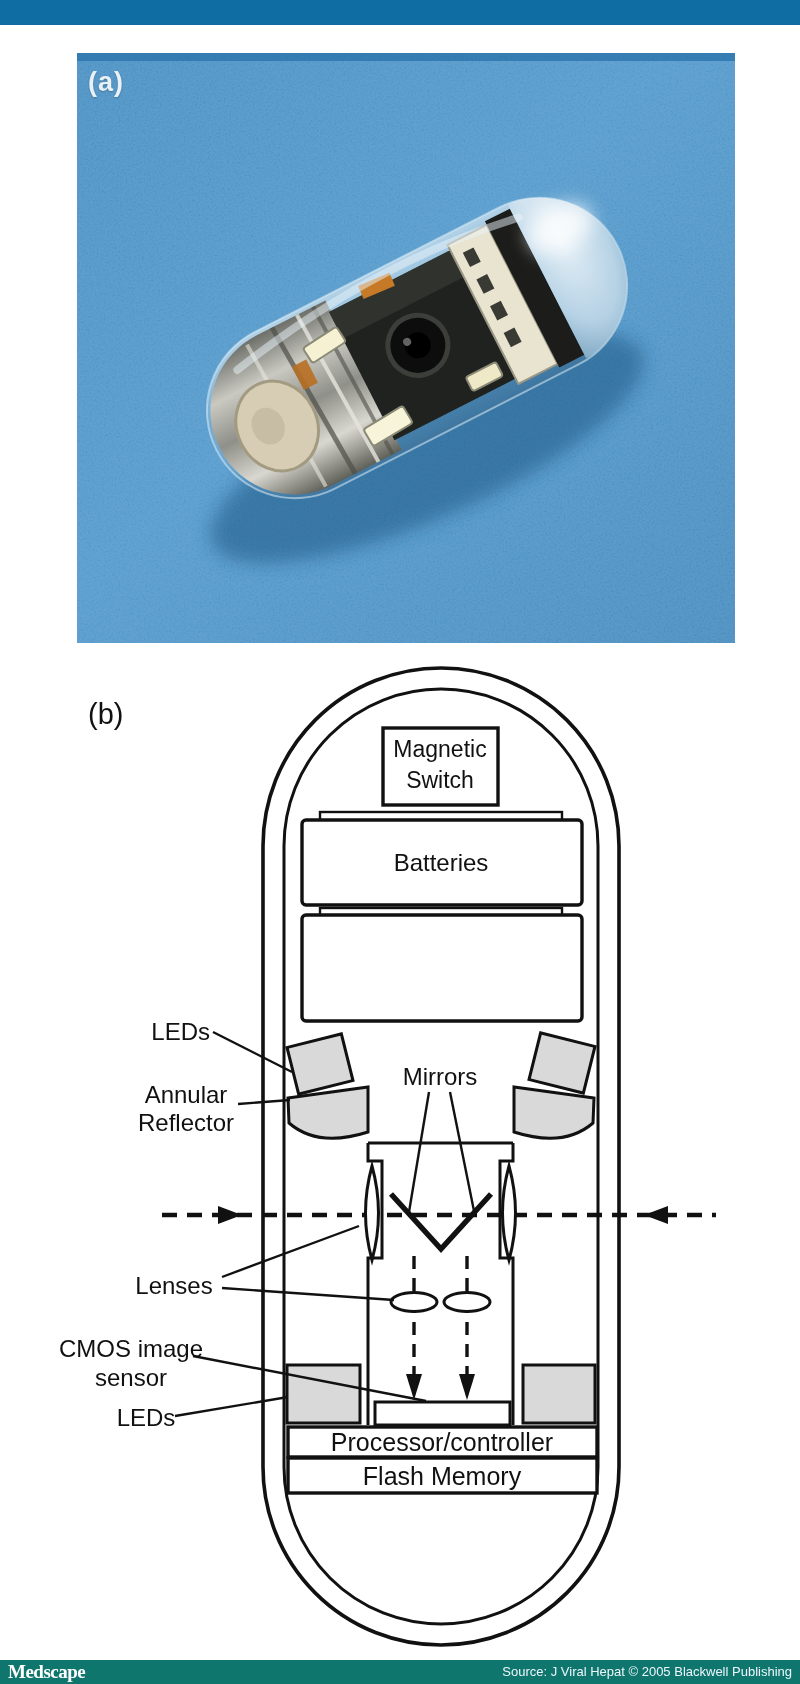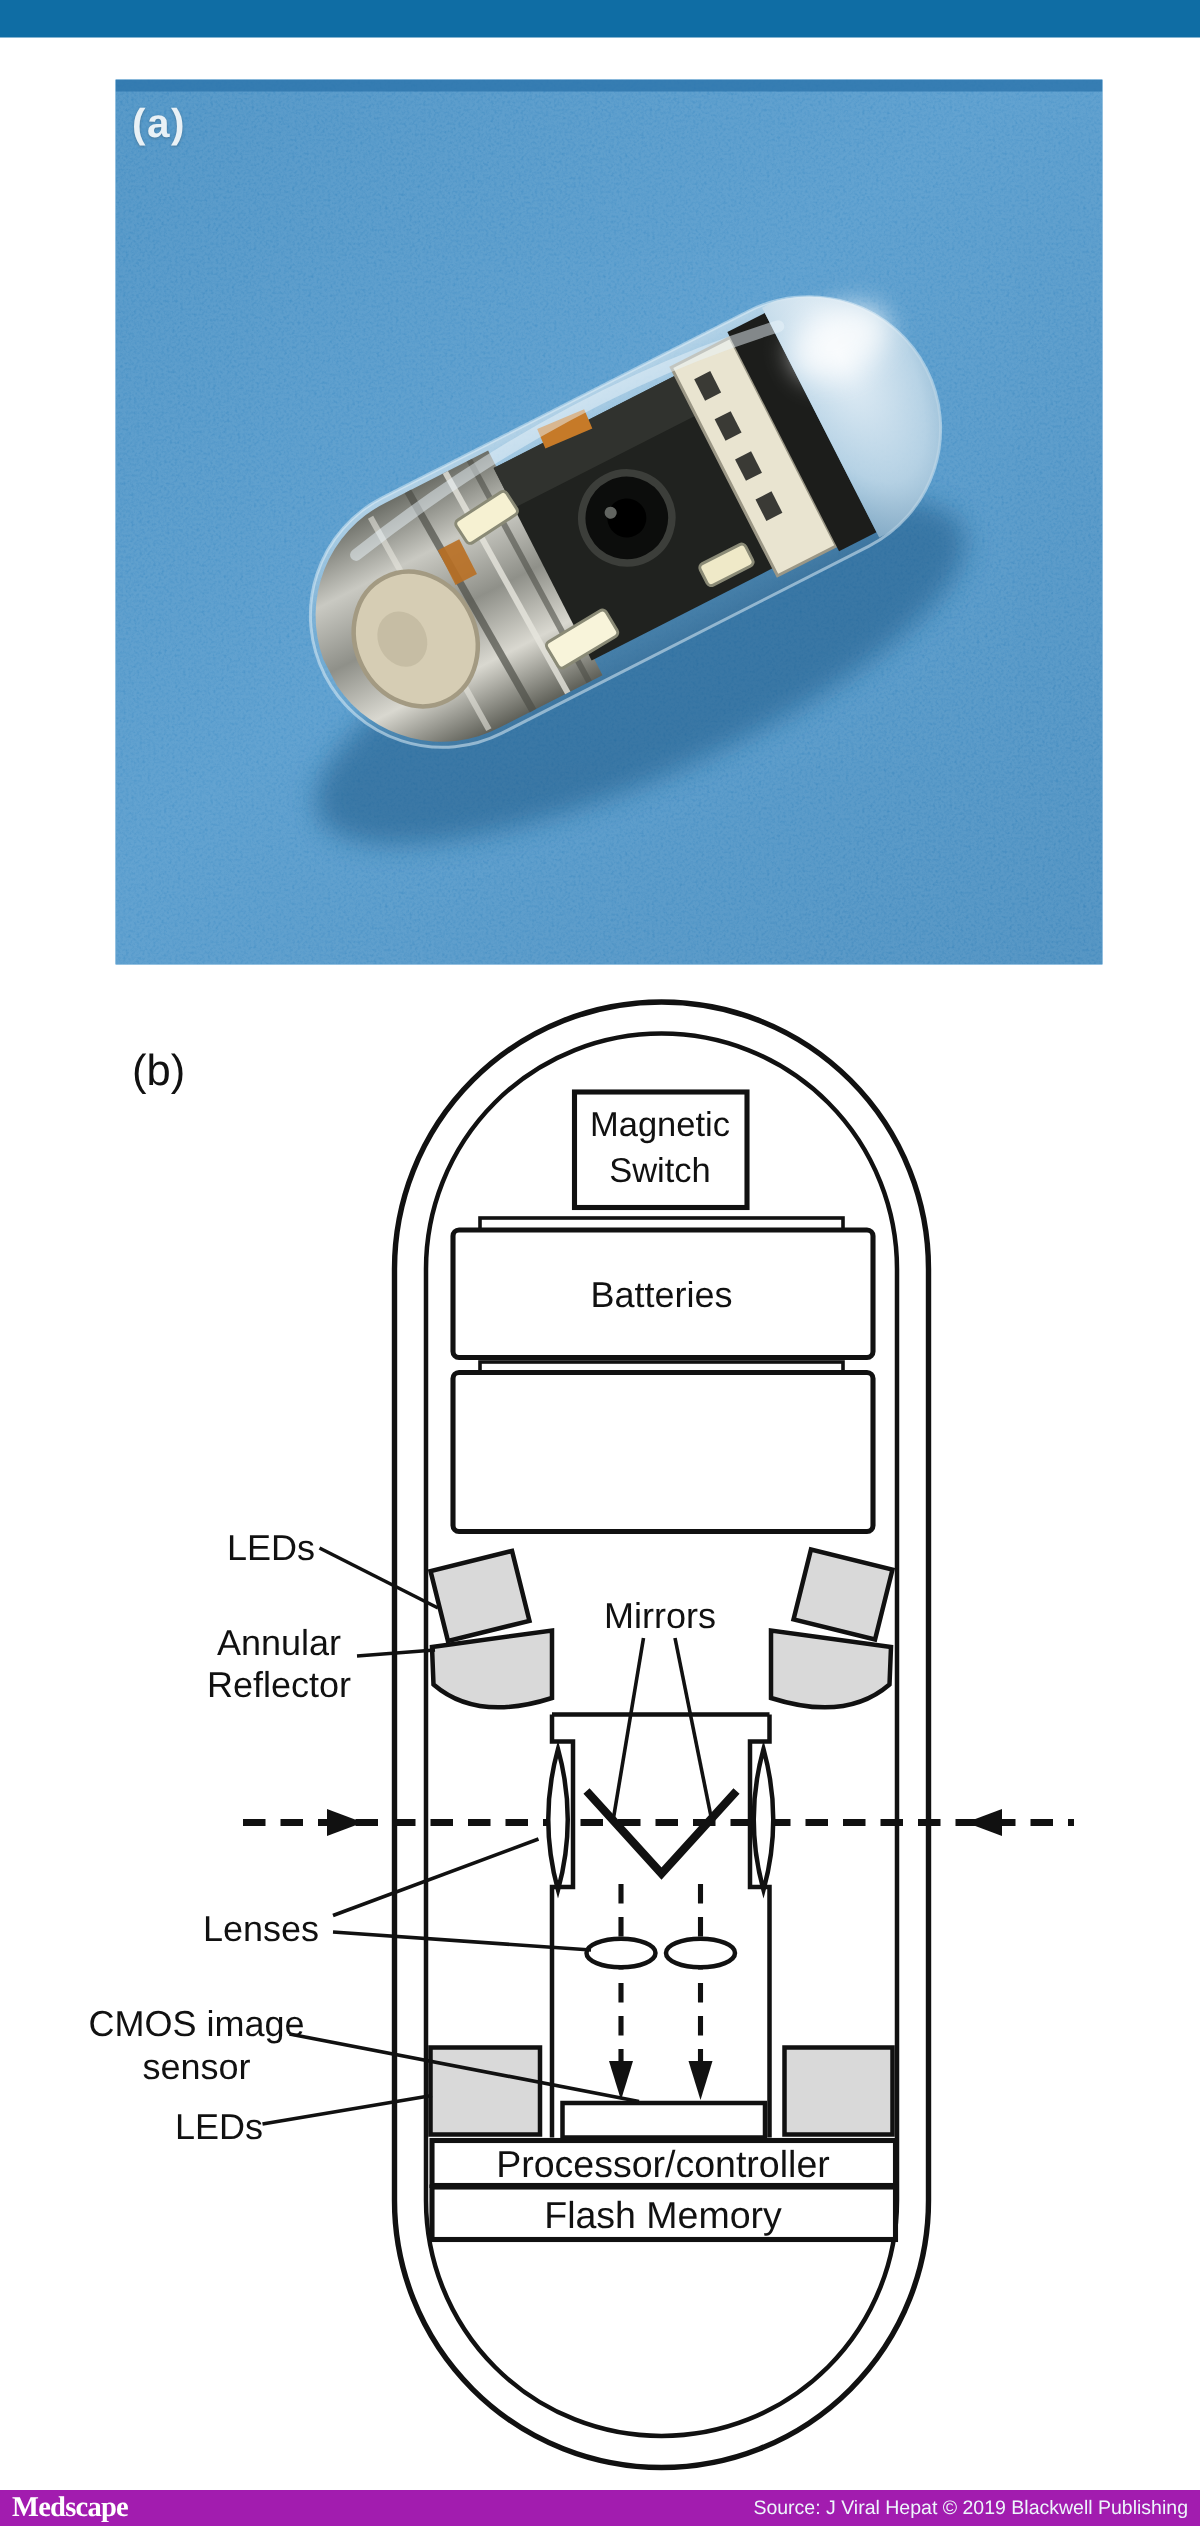--- a/index.html
+++ b/index.html
@@ -20,21 +20,21 @@
   }
   
   .diagram-label{
     position:absolute;left:88px;top:698px;color:#111;font-size:29px;
     font-family:"Liberation Sans",sans-serif;
   }
   .diagram-svg{position:absolute;left:0;top:650px;}
   .diagram-svg text{font-family:"Liberation Sans",sans-serif;fill:#111;}
   
   .footer{
-    position:absolute;left:0;top:1660px;width:800px;height:24px;background:#a21caf;
+    position:absolute;left:0;top:1660px;width:800px;height:24px;background:#0f766e;
     display:flex;align-items:center;justify-content:space-between;
     box-sizing:border-box;padding:0 8px 0 8px;text-align:right;
   }
   .footer .logo{
     color:#ffffff;font-family:"Liberation Serif",serif;font-weight:bold;
     font-size:19px;letter-spacing:-0.5px;line-height:24px;
   }
   .footer .source{
     color:#eef6fc;font-size:13px;line-height:24px;font-family:"Liberation Sans",sans-serif;
   }
@@ -195,14 +195,14 @@
   <text x="174" y="1294" font-size="24" text-anchor="middle">Lenses</text>
   <text x="131" y="1357" font-size="24" text-anchor="middle">CMOS image</text>
   <text x="131" y="1386" font-size="24" text-anchor="middle">sensor</text>
   <text x="146" y="1426" font-size="24" text-anchor="middle">LEDs</text>
   <text x="442" y="1451" font-size="25" text-anchor="middle">Processor/controller</text>
   <text x="442" y="1485" font-size="25" text-anchor="middle">Flash Memory</text>
 </svg>
 
 <div class="footer">
   <span class="logo">Medscape</span>
-  <span class="source">Source: J Viral Hepat © 2019 Blackwell Publishing</span>
+  <span class="source">Source: J Viral Hepat © 2005 Blackwell Publishing</span>
 </div>
 
 </body></html>

